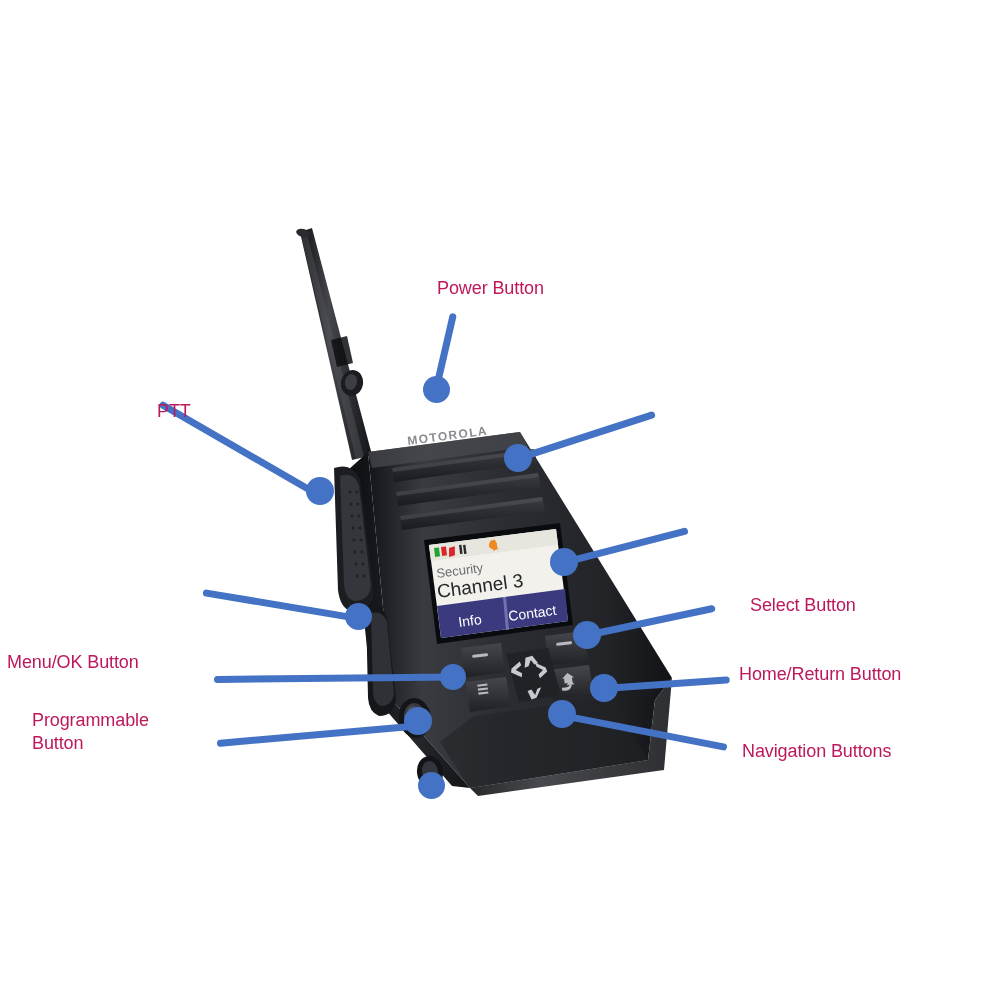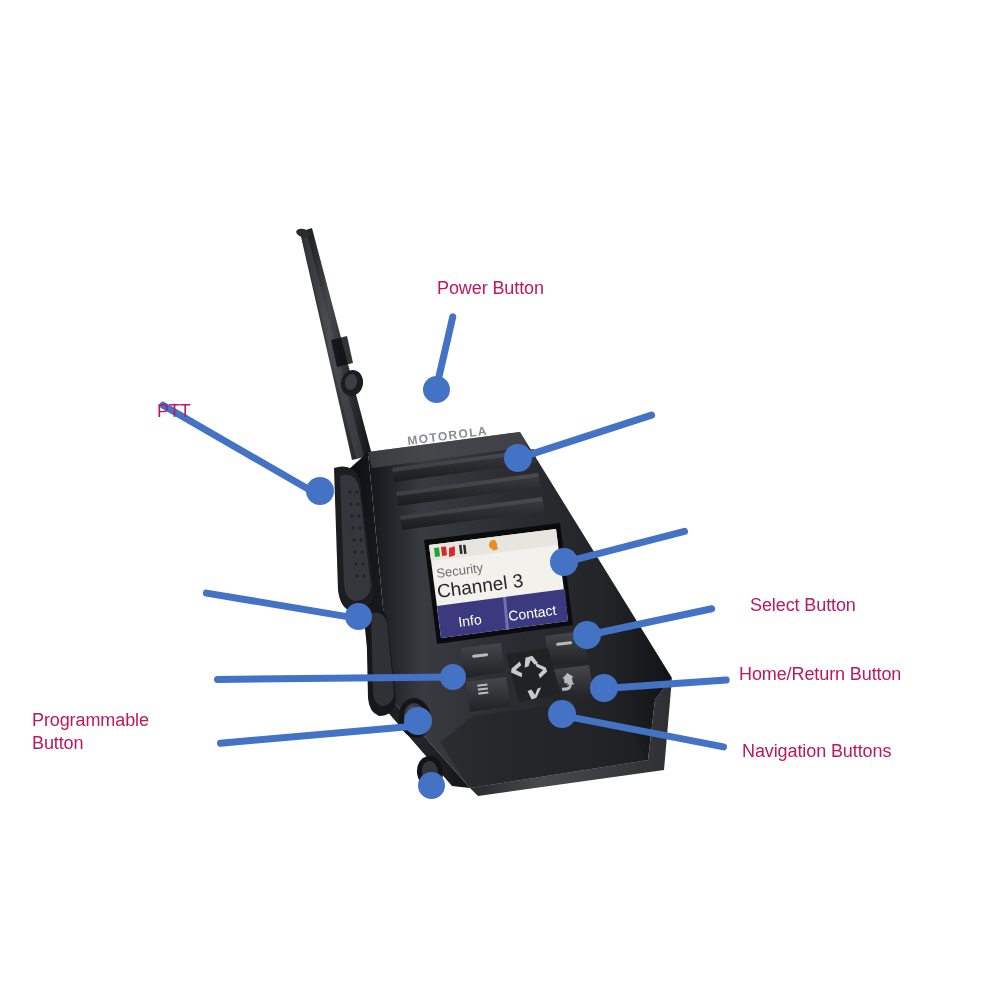--- a/index.html
+++ b/index.html
@@ -242,20 +242,21 @@
   <div class="dot" style="left:590px; top:674px; width:28px; height:28px;"></div>
 
   <div class="leader" style="left:562px; top:712px; width:168px; transform: rotate(11deg);"></div>
   <div class="dot" style="left:548px; top:700px; width:28px; height:28px;"></div>
 
   <div class="callout left" style="left:437px; top:277px;">Power Button</div>
 
   <div class="callout left" style="left:110px; top:400px;margin-left:47px;">PTT</div>
 
 
+  <div class="callout left" style="left:7px; top:651px;">Menu/OK Button</div>
 
   <div class="callout left" style="left:32px; top:709px;">Programmable
 Button</div>
 
 
 
   <div class="callout right" style="left:722px; top:594px;margin-left:28px;">Select Button</div>
 
   <div class="callout right" style="left:739px; top:663px;">Home/Return Button</div>
 

